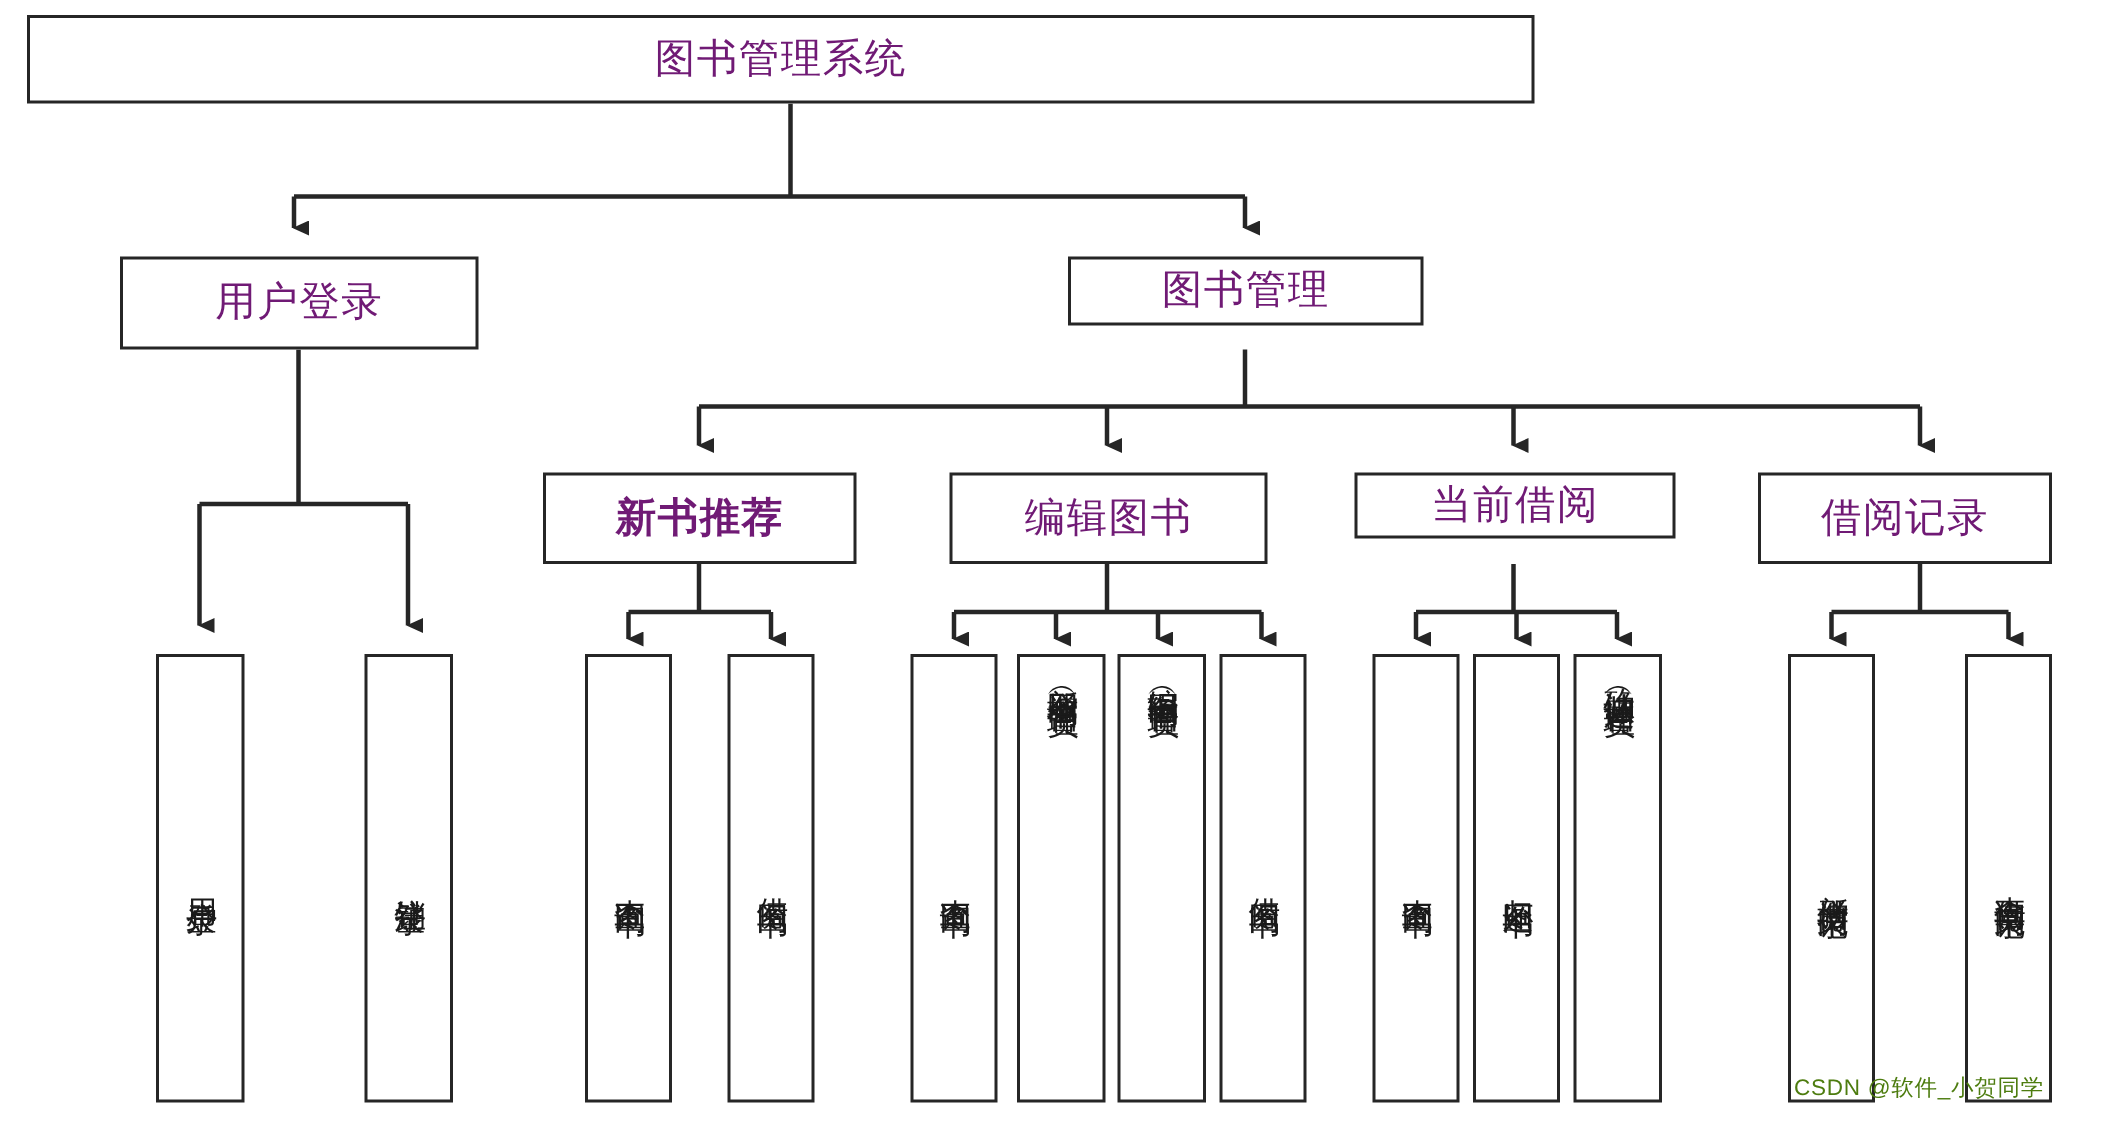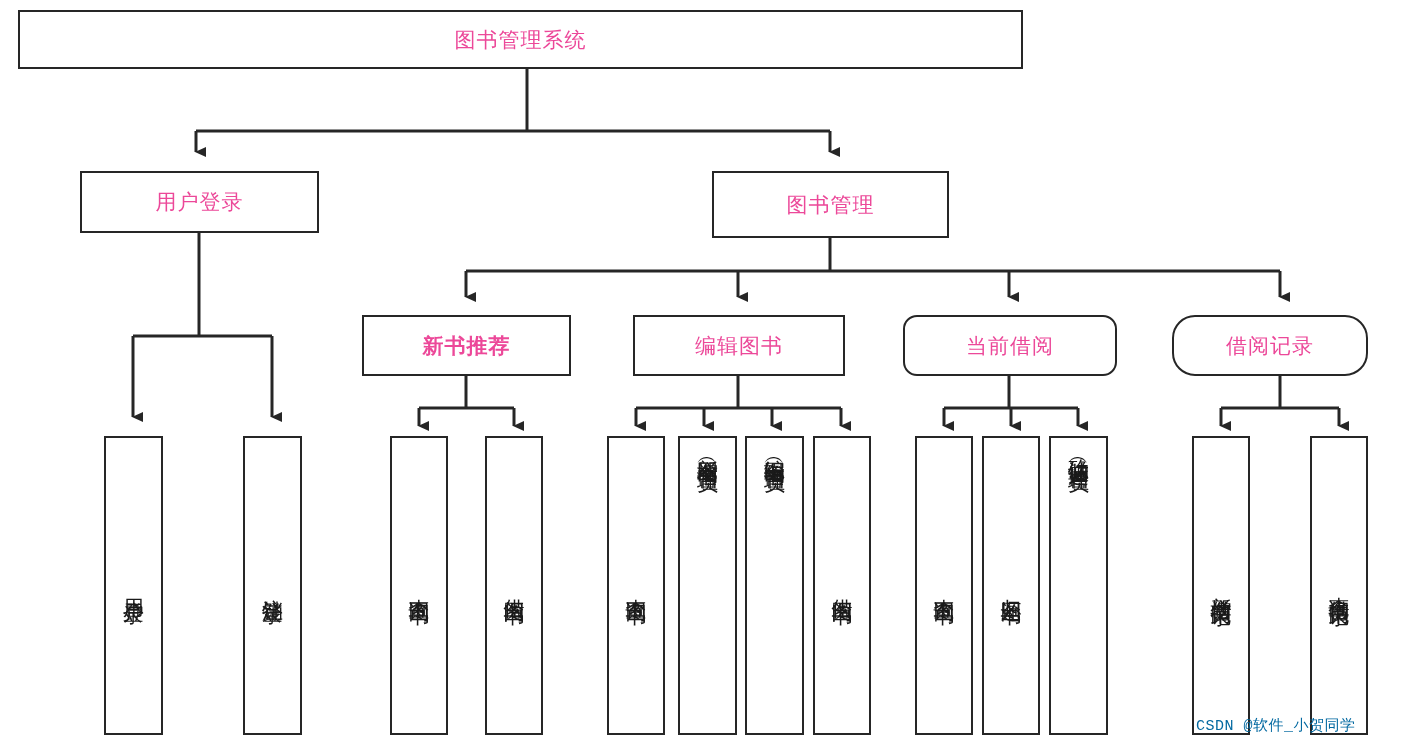--- a/index.html
+++ b/index.html
@@ -26,22 +26,22 @@
   .node {
     position: absolute;
     box-sizing: border-box;
     background: #ffffff;
     border: 2px solid #262626;
     display: flex;
     align-items: center;
     justify-content: center;
   }
   .node-h .label {
-    font-size: 21px;
-    color: #ec4899;
+    font-size: 27px;
+    color: #701a75;
     letter-spacing: 1px;
     line-height: 1.1;
     white-space: nowrap;
   }
   .node-v {
     align-items: flex-start;
     justify-content: center;
     padding-top: 4px;
   }
   .node-v .label {
@@ -53,25 +53,24 @@
     line-height: 1.05;
     white-space: nowrap;
   }
   .node-v.centered {
     align-items: center;
     padding-top: 0;
   }
   .watermark {
     position: absolute;
     font-size: 15px;
-    color: #0369a1;
+    color: #4d7c0f;
     letter-spacing: 0.5px;
     white-space: nowrap;
     user-select: none;
-    font-family: Liberation Mono, monospace;
   }
 </style>
 </head>
 <body>
 
 <div id="canvas">
 
   <svg id="wires" viewBox="0 0 1405 747" xmlns="http://www.w3.org/2000/svg">
     <defs>
       <marker id="arw" markerWidth="10" markerHeight="11" refX="5" refY="10" orient="auto" markerUnits="userSpaceOnUse">
@@ -122,34 +121,34 @@
     </g>
   </svg>
 
   <div class="node node-h" style="left:18px; top:10px; width:1005px; height:59px;">
     <span class="label">图书管理系统</span>
   </div>
 
   <div class="node node-h" style="left:80px; top:171px; width:239px; height:62px;">
     <span class="label">用户登录</span>
   </div>
-  <div class="node node-h" style="left:712px; top:171px; width:237px; height:67px;">
+  <div class="node node-h" style="left:712px; top:171px; width:237px; height:46px;">
     <span class="label">图书管理</span>
   </div>
 
   <div class="node node-h" style="left:362px; top:315px; width:209px; height:61px;font-weight:bold;">
     <span class="label">新书推荐</span>
   </div>
   <div class="node node-h" style="left:633px; top:315px; width:212px; height:61px;">
     <span class="label">编辑图书</span>
   </div>
-  <div class="node node-h" style="left:903px; top:315px; width:214px; height:61px;border-radius:14px;">
+  <div class="node node-h" style="left:903px; top:315px; width:214px; height:44px;">
     <span class="label">当前借阅</span>
   </div>
-  <div class="node node-h" style="left:1172px; top:315px; width:196px; height:61px;border-radius:23px;">
+  <div class="node node-h" style="left:1172px; top:315px; width:196px; height:61px;">
     <span class="label">借阅记录</span>
   </div>
 
   <div class="node node-v centered" style="left:104px; top:436px; width:59px; height:299px;">
     <span class="label">用户登录</span>
   </div>
   <div class="node node-v centered" style="left:243px; top:436px; width:59px; height:299px;">
     <span class="label">注销登录</span>
   </div>
 

